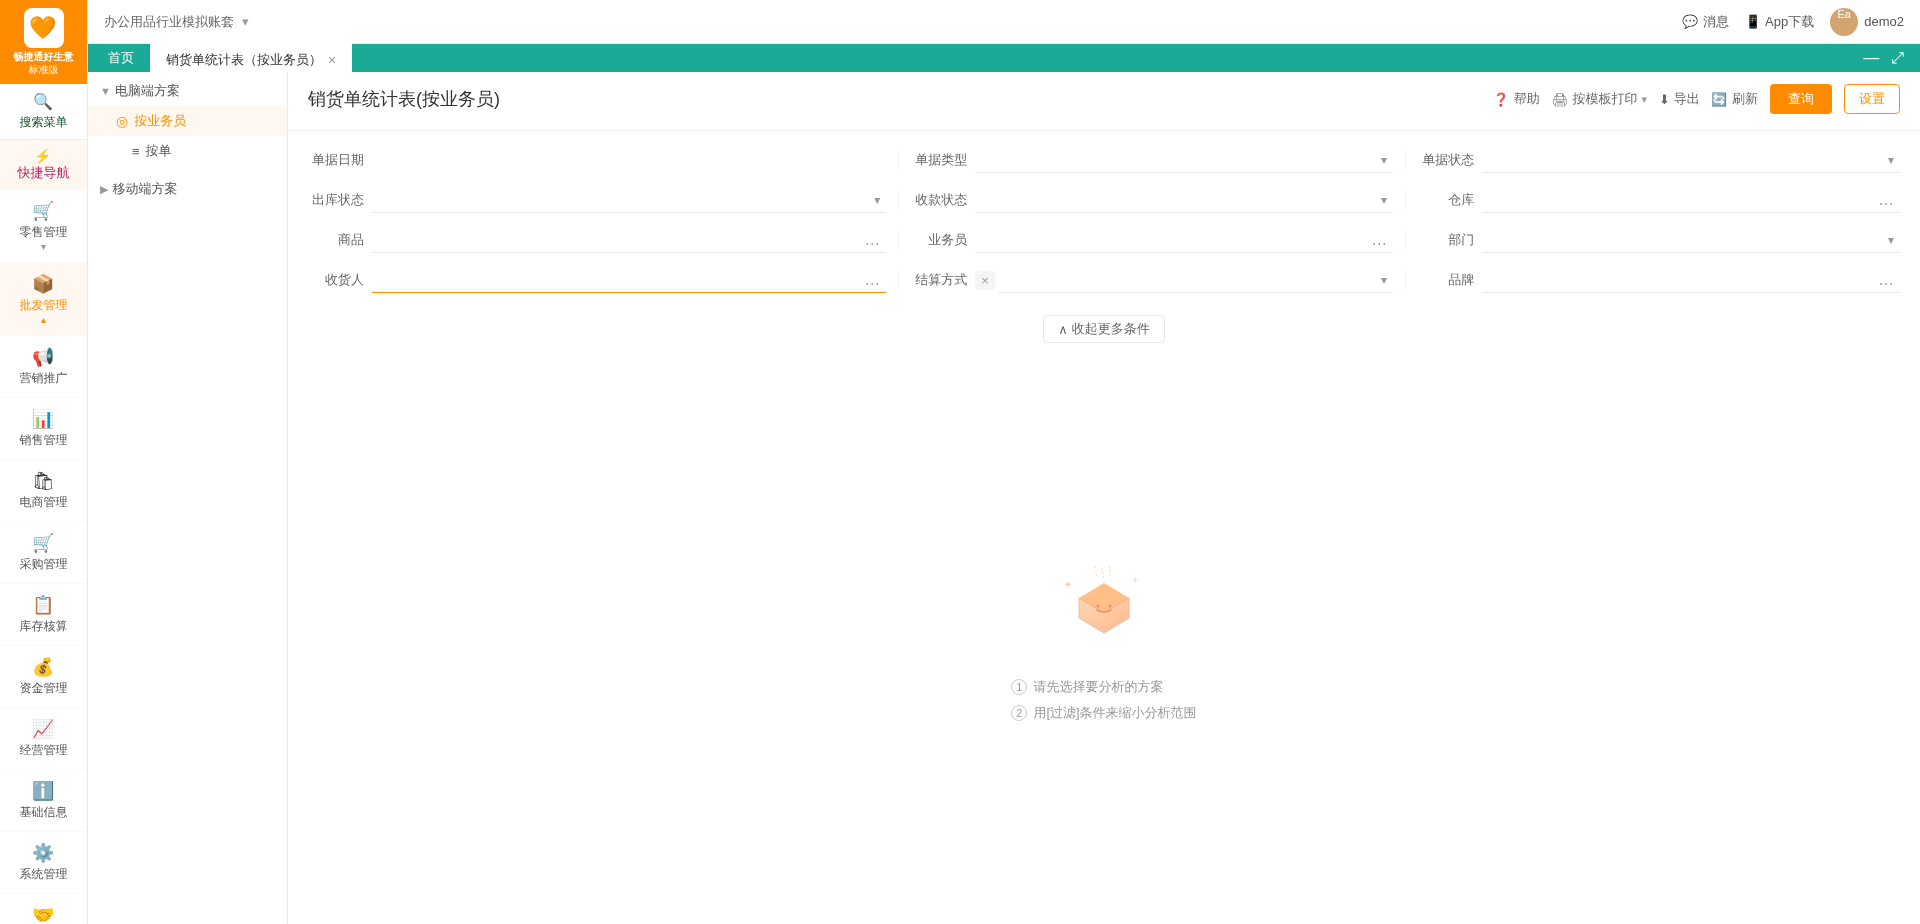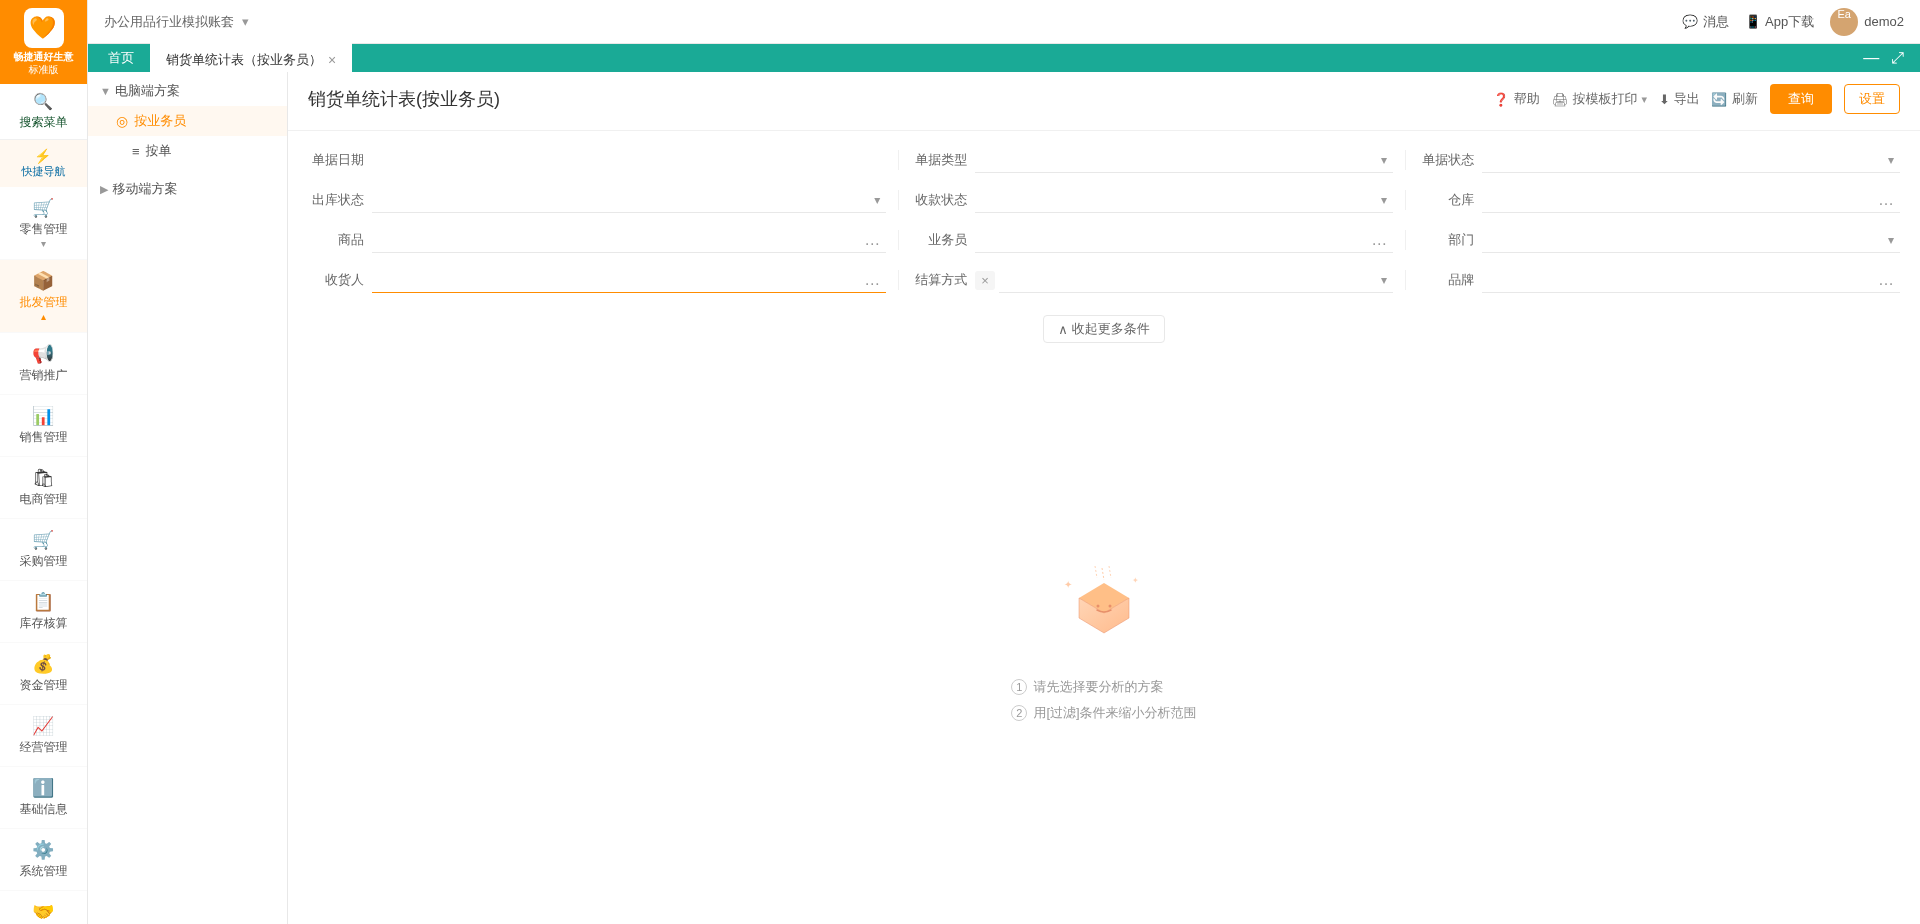--- a/index.html
+++ b/index.html
@@ -10,21 +10,21 @@
     .sidebar-logo { width: 100%; background: #ff8c00; padding: 8px 4px; display: flex; flex-direction: column; align-items: center; cursor: pointer; }
     .sidebar-logo-icon { width: 40px; height: 40px; background: #fff; border-radius: 8px; display: flex; align-items: center; justify-content: center; margin-bottom: 2px; }
     .sidebar-logo-icon span { font-size: 20px; }
     .sidebar-logo-text { color: #fff; font-size: 11px; text-align: center; line-height: 1.3; }
     .sidebar-search { width: 100%; padding: 8px 4px; display: flex; flex-direction: column; align-items: center; cursor: pointer; border-bottom: 1px solid #f0f0f0; }
     .sidebar-search-text { font-size: 12px; color: #14532d; margin-top: 3px; }
     .sidebar-nav-item { width: 100%; padding: 10px 4px; display: flex; flex-direction: column; align-items: center; cursor: pointer; border-bottom: 1px solid #f9f9f9; }
     .sidebar-nav-item .nav-icon { font-size: 18px; margin-bottom: 2px; }
     .sidebar-nav-item .nav-label { font-size: 12px; color: #555; text-align: center; }
     .sidebar-quick-nav { width: 100%; padding: 8px 4px; display: flex; flex-direction: column; align-items: center; cursor: pointer; background: #fff8f0; }
-    .sidebar-quick-nav .nav-label { font-size: 11px; color: #0369a1; }
+    .sidebar-quick-nav .nav-label { font-size: 13px; color: #be185d; }
 
     
     .main { flex: 1; display: flex; flex-direction: column; overflow: hidden; }
 
     
     .top-header { height: 44px; background: #fff; display: flex; align-items: center; justify-content: space-between; padding: 0 16px; border-bottom: 1px solid #e8e8e8; flex-shrink: 0; gap: 36px; }
     .top-header-left { display: flex; align-items: center; gap: 8px; font-size: 13px; color: #666; }
     .top-header-right { display: flex; align-items: center; gap: 16px; }
     .header-btn { display: flex; align-items: center; gap: 4px; cursor: pointer; color: #555; font-size: 13px; }
     .avatar { width: 28px; height: 28px; border-radius: 50%; background: #d4a470; display: flex; align-items: flex-start; justify-content: center; color: white; font-size: 11px; overflow: hidden; }

